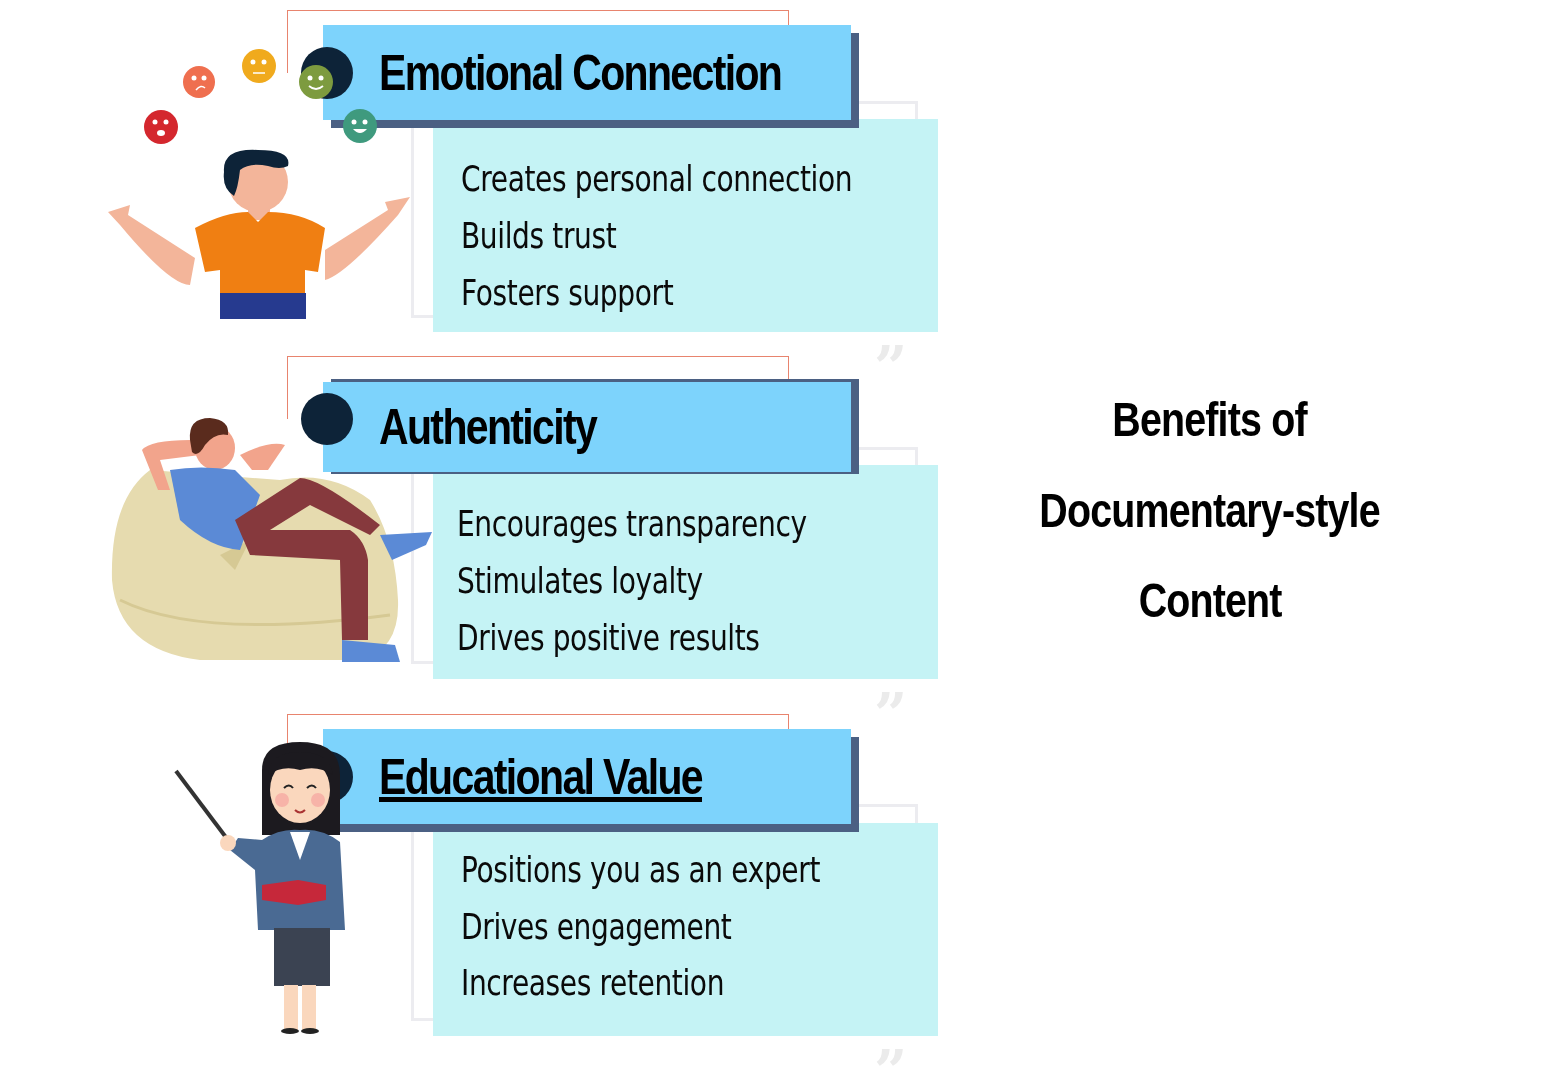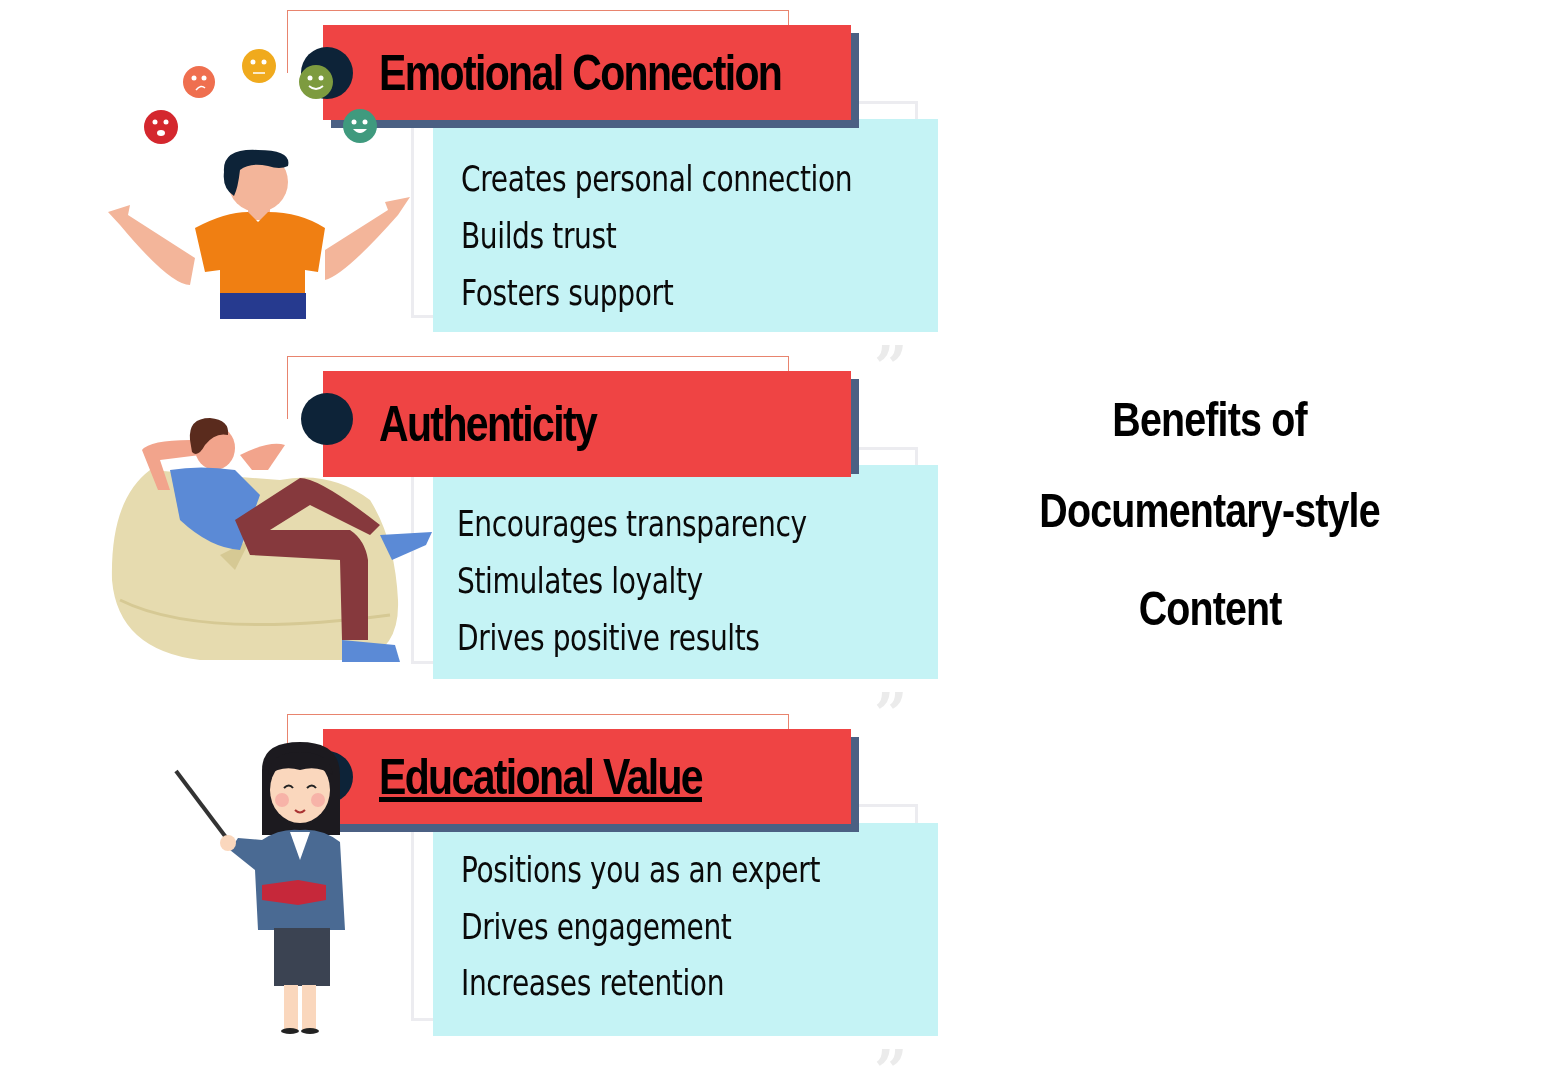--- a/index.html
+++ b/index.html
@@ -1,21 +1,21 @@
 <!DOCTYPE html>
 <html><head>
 <meta charset="utf-8">
 <style>
   html, body { margin:0; padding:0; }
   body { width:1556px; height:1080px; background:#ffffff; position:relative; overflow:hidden;
          font-family:"Liberation Sans", sans-serif; }
   .abs { position:absolute; }
   .outline-orange { position:absolute; border-top:1.5px solid #e8846e; border-left:1.5px solid #e8846e; border-right:1.5px solid #e8846e; border-bottom:none; }
   .header-shadow { position:absolute; background:#4b6083; }
-  .header { position:absolute; background:#ef4444; display:flex; align-items:center; }
+  .header { position:absolute; background:#7dd3fc; display:flex; align-items:center; }
   .header-title { font-family:"Liberation Sans", sans-serif; font-weight:bold; font-size:50px; color:#000;
                   letter-spacing:-2px; transform:scaleX(0.82); transform-origin:left center; white-space:nowrap; margin-left:56px; }
   .dot { position:absolute; border-radius:50%; background:#0d2338; }
   .outline-gray { position:absolute; border:3px solid #ececf0; box-sizing:border-box; }
   .content { position:absolute; background:#c5f3f5; }
   .item { position:absolute; font-family:"DejaVu Sans", sans-serif; font-size:36px; color:#0a0a0a;
           transform:scaleX(0.78); transform-origin:left center; white-space:nowrap; letter-spacing:-0.5px; }
   .quote { position:absolute; font-family:"DejaVu Serif", serif; font-weight:bold; font-size:58px; color:#ebebeb; line-height:1; }
   .main-title { position:absolute; left:960px; width:500px; text-align:center; font-family:"Liberation Sans", sans-serif;
                 font-weight:bold; font-size:48px; color:#000; letter-spacing:-1px; }
@@ -82,21 +82,21 @@
 
     <rect x="220" y="293" width="86" height="26" fill="#263a8f"></rect>
   </svg>
 </div>
 
 <div>
   <div class="outline-orange" style="left:287px;top:356px;width:500px;height:62px;"></div>
   <div class="outline-gray" style="left:411px;top:447px;width:507px;height:217px;"></div>
   <div class="content" style="left:433px;top:465px;width:505px;height:214px;"></div>
   <div class="header-shadow" style="left:331px;top:379px;width:528px;height:95px;"></div>
-  <div class="header" style="left:323px;top:371px;width:528px;height:106px;">
+  <div class="header" style="left:323px;top:382px;width:528px;height:90px;">
     <span class="header-title">Authenticity</span>
   </div>
   <div class="dot" style="left:301px;top:393px;width:52px;height:52px;"></div>
   <div class="item" style="left:457px;top:503px;">Encourages transparency</div>
   <div class="item" style="left:457px;top:560px;">Stimulates loyalty</div>
   <div class="item" style="left:457px;top:617px;">Drives positive results</div>
   <div class="quote" style="left:874px;top:685px;">”</div>
 
   <svg class="abs" style="left:100px;top:405px;" width="340" height="265" viewBox="100 405 340 265">
     <path d="M150 470 Q110 500 112 580 Q118 650 200 660 L360 660 Q400 650 398 600 Q395 540 370 500 Q330 470 280 480 Z" fill="#e6dbaf"></path>
@@ -155,13 +155,13 @@
 
     <rect x="284" y="985" width="14" height="45" fill="#fad7bd"></rect>
     <rect x="302" y="985" width="14" height="45" fill="#fad7bd"></rect>
     <ellipse cx="290" cy="1031" rx="9" ry="3" fill="#222"></ellipse>
     <ellipse cx="310" cy="1031" rx="9" ry="3" fill="#222"></ellipse>
   </svg>
 </div>
 
 <div class="main-title" style="top:392px;"><span>Benefits of</span></div>
 <div class="main-title" style="top:483px;"><span>Documentary-style</span></div>
-<div class="main-title" style="top:573px;margin-top:8px;"><span>Content</span></div>
+<div class="main-title" style="top:573px;"><span>Content</span></div>
 
 </body></html>

